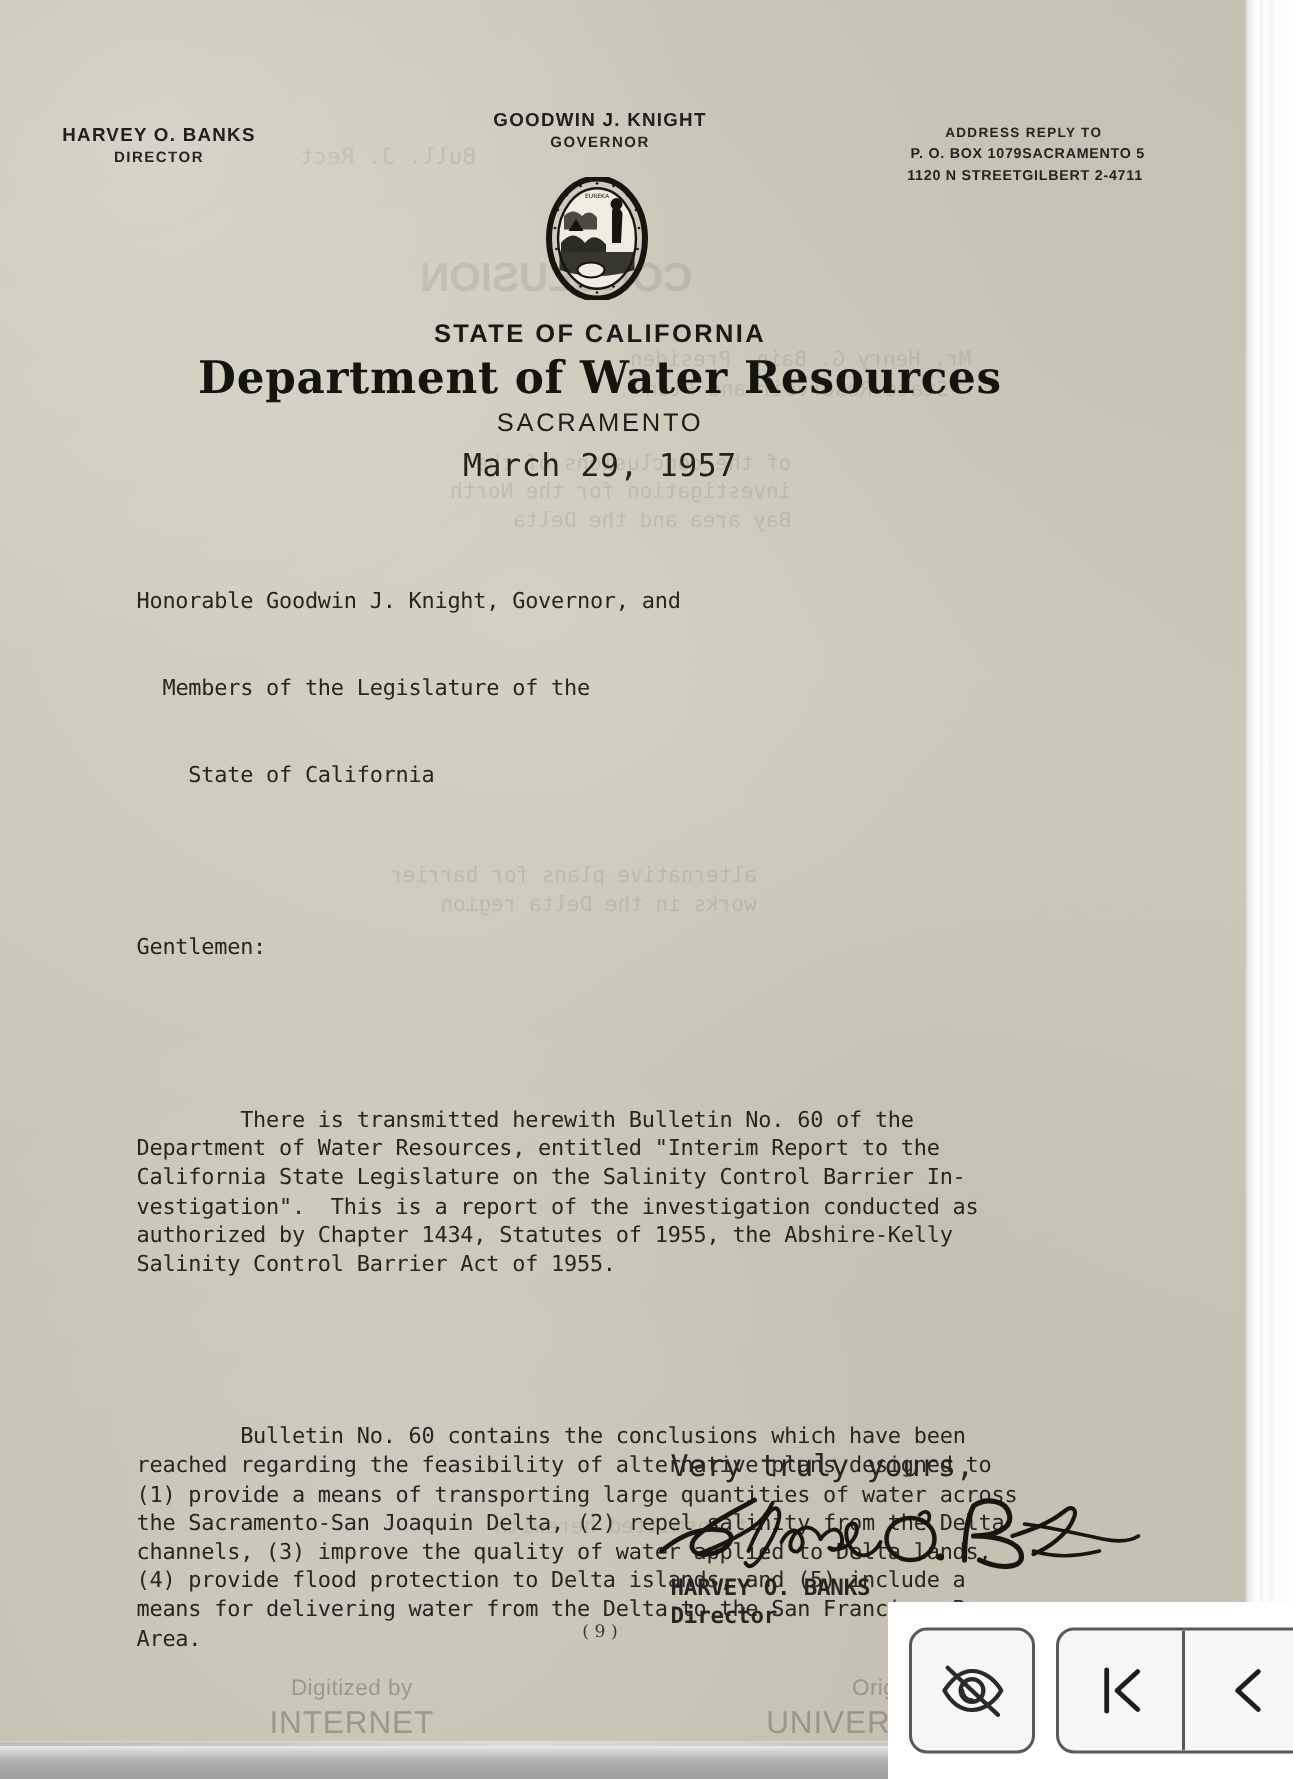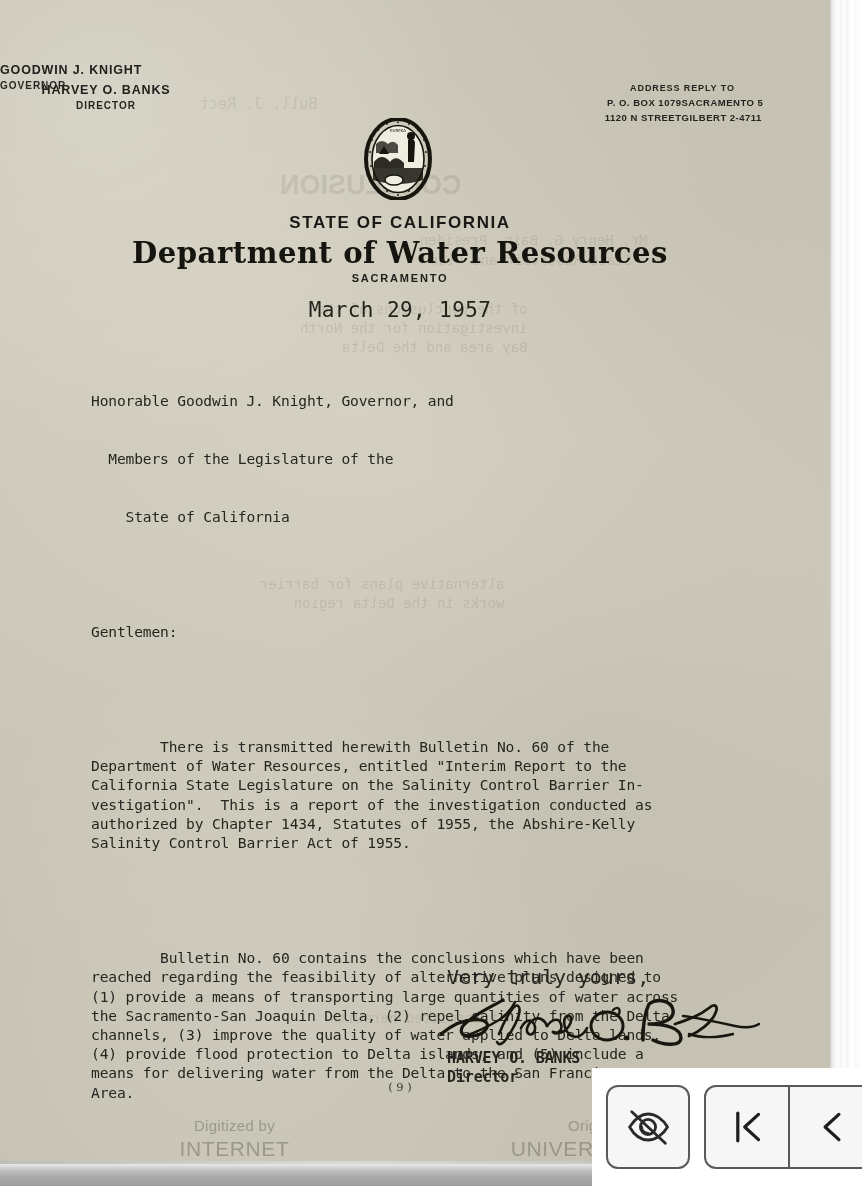--- a/index.html
+++ b/index.html
@@ -78,21 +78,22 @@
   }
 
   .sheet-inner { position: relative; z-index: 3; width: 830px; height: 1161px; }
 
   
   .lh-left {
     position: absolute; left: 16px; top: 83px;
     text-align: center; width: 180px;
   }
   .lh-center {
-    position: absolute; left: 0; top: 63px; width: 800px;
+    position: absolute; left: 0; top: 73px; width: 800px;
+    text-align: center;
   }
   .lh-right {
     position: absolute; left: 560px; top: 83px; width: 245px;
     text-align: center;
   }
   .nm {
     font-family: "Liberation Sans", sans-serif;
     font-weight: 700;
     font-size: 12.5px;
     letter-spacing: .85px;
@@ -142,21 +143,21 @@
     font-size: 30px;
     letter-spacing: .5px;
     color: #15150f;
     
     transform: scaleX(0.97);
   }
   .sac-line {
     position: absolute; left: 0; top: 272px; width: 800px;
     text-align: center;
     font-family: "Liberation Sans", sans-serif;
-    font-weight: 700; font-size: 11px; letter-spacing: 1.8px;
+    font-weight: 400; font-size: 17px; letter-spacing: 1.8px;
     color: #1d1d19;
   }
   .date-line {
     position: absolute; left: 0; top: 298px; width: 800px;
     text-align: center;
     font-family: "DejaVu Sans Mono", monospace;
     font-size: 21px; letter-spacing: .4px;
     color: #23231c;
   }
 

